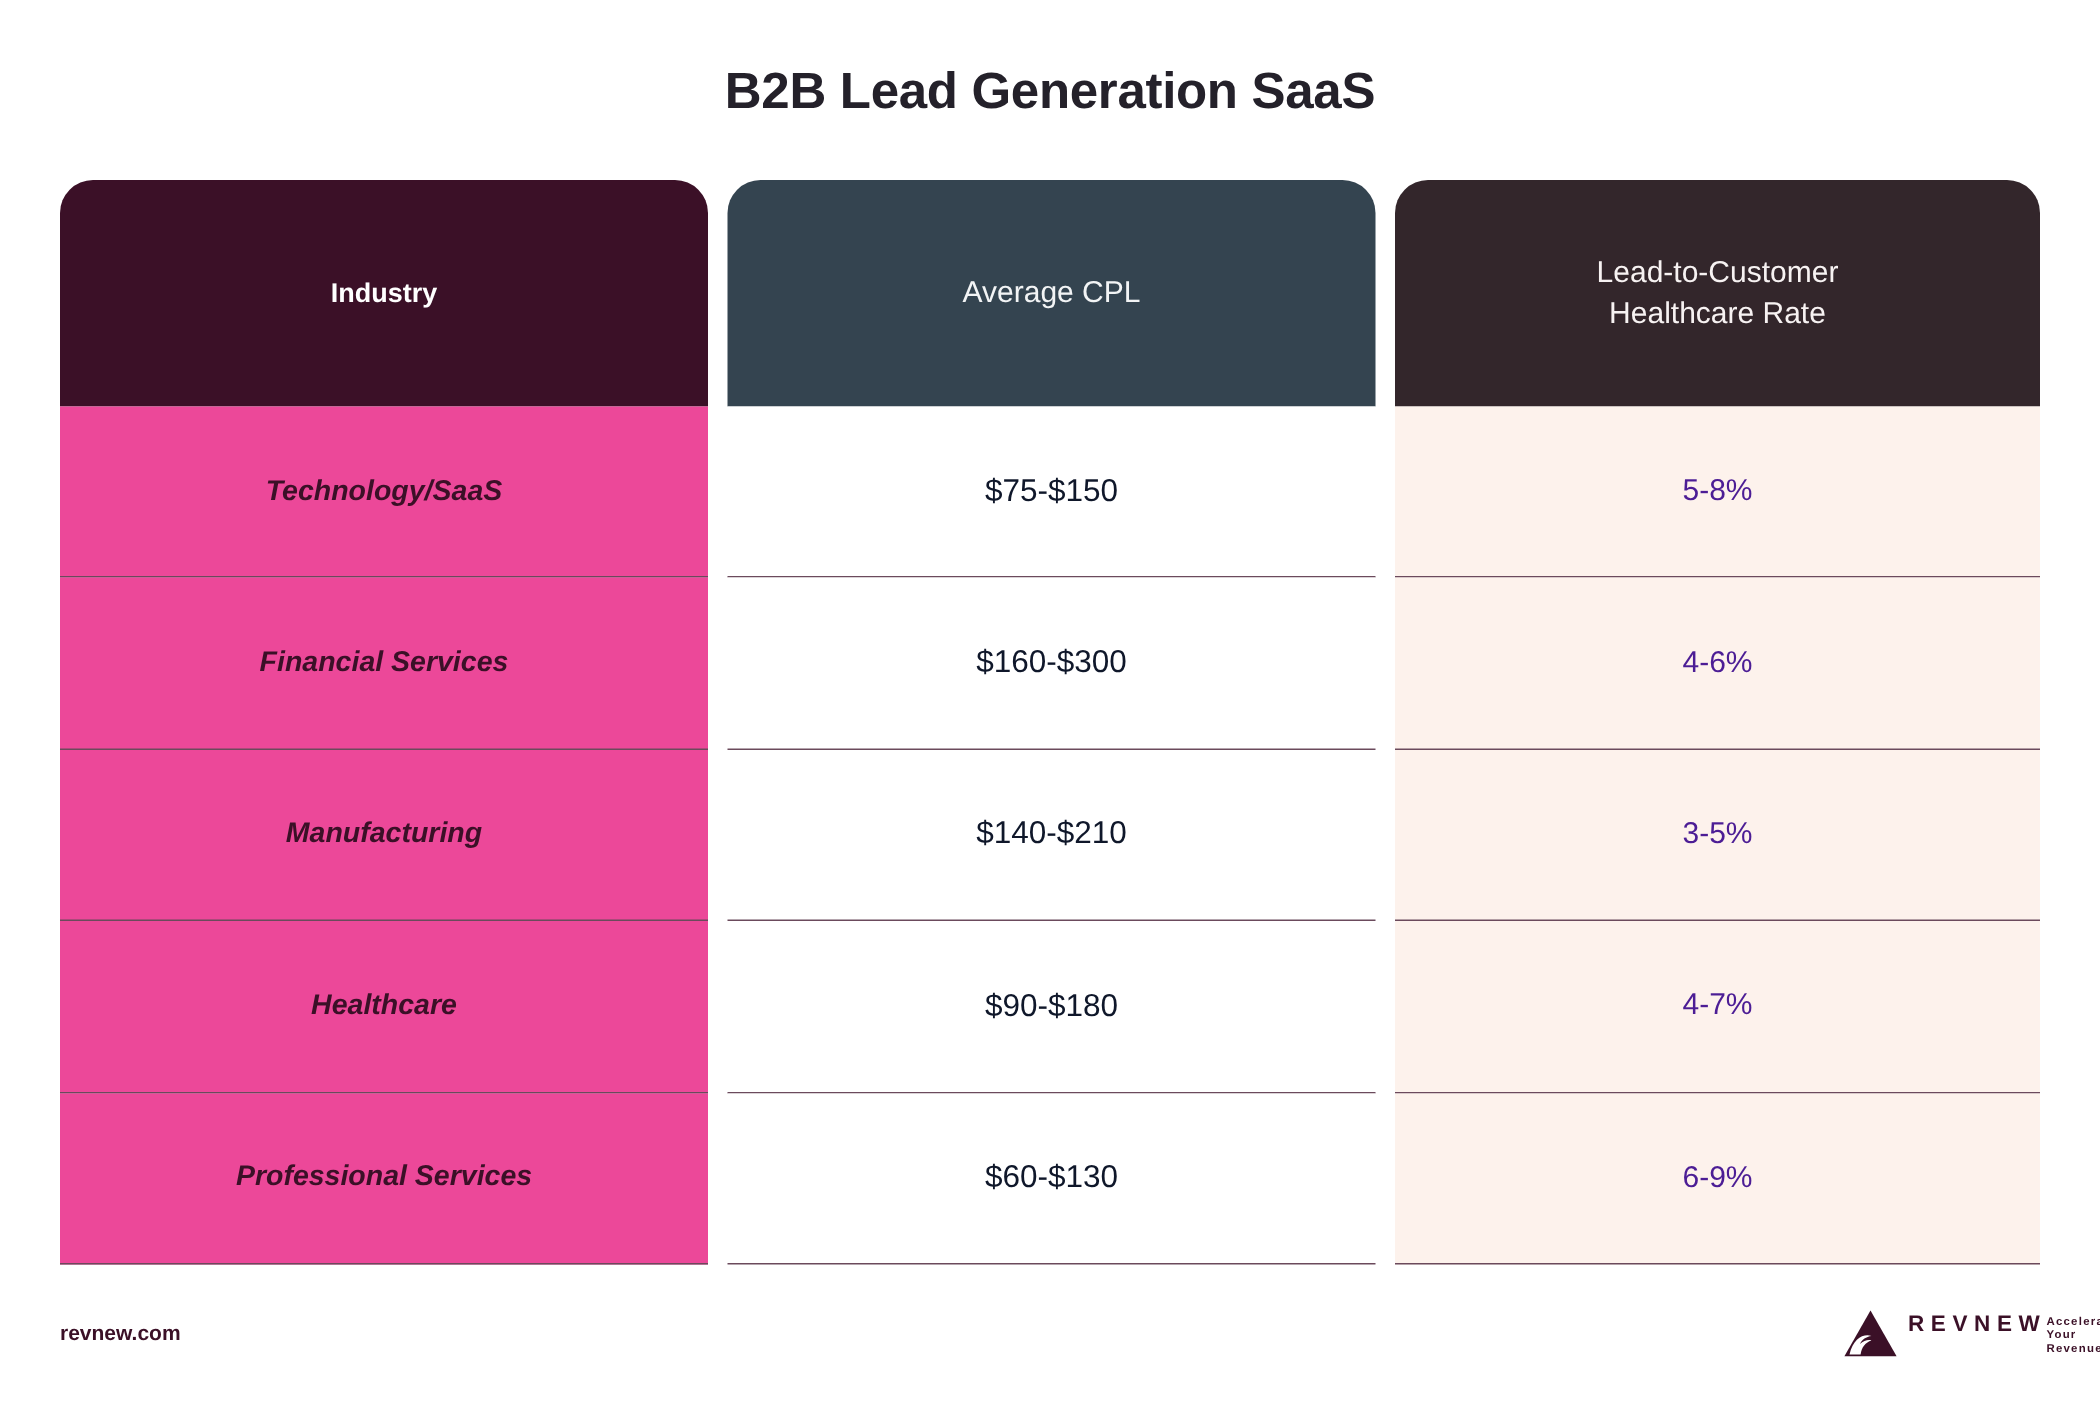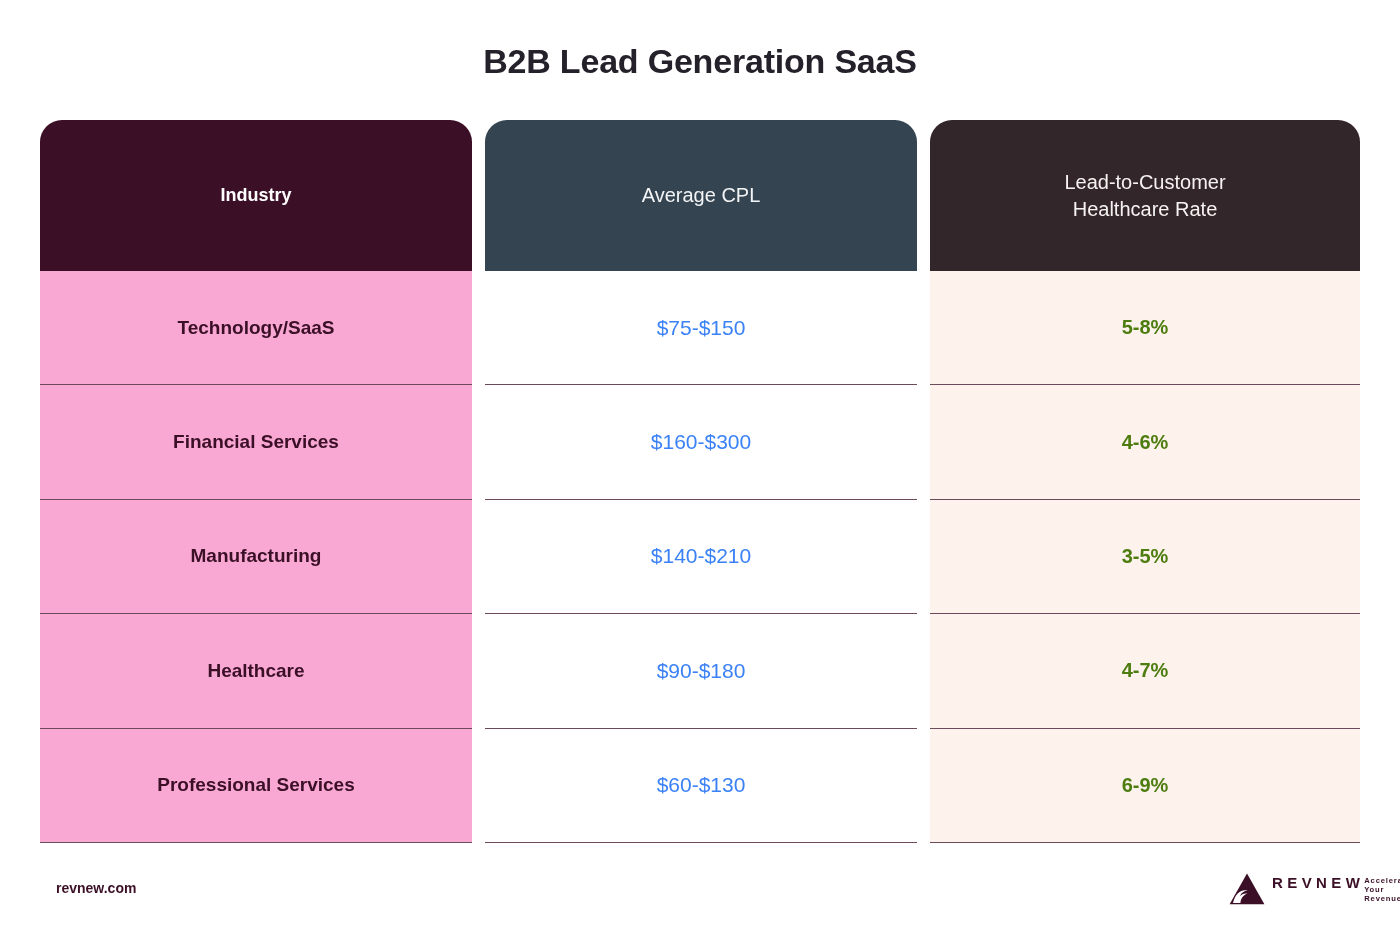--- a/index.html
+++ b/index.html
@@ -58,42 +58,43 @@
   .cell {
     height:114.4px;
     display:flex;
     align-items:center;
     justify-content:center;
     text-align:center;
     padding:0 18px;
     border-bottom:1.4px solid #6b4a5c;
   }
   .cell-industry {
-    background:#f9a8d4;
+    background:#ec4899;
     color:#3b1027;
     font-weight:bold;
     font-size:19px;
+    font-style:italic;
   }
   .cell-cpl {
     background:#ffffff;
-    color:#3b82f6;
+    color:#0f172a;
     font-weight:normal;
     font-size:21px;
   }
   .cell-conv {
     background:#fdf2ec;
-    color:#4d7c0f;
-    font-weight:bold;
+    color:#4c1d95;
+    font-weight:normal;
     font-size:20px;
   }
 
   
   .footer-url {
     position:absolute;
-    left:56px; top:880px;
+    left:40px; top:880px;
     font-size:14px;
     font-weight:bold;
     color:#3b1027;
   }
   .logo {
     position:absolute;
     left:1228px; top:869px;
     width:132px; height:40px;
     display:flex;
     align-items:center;

